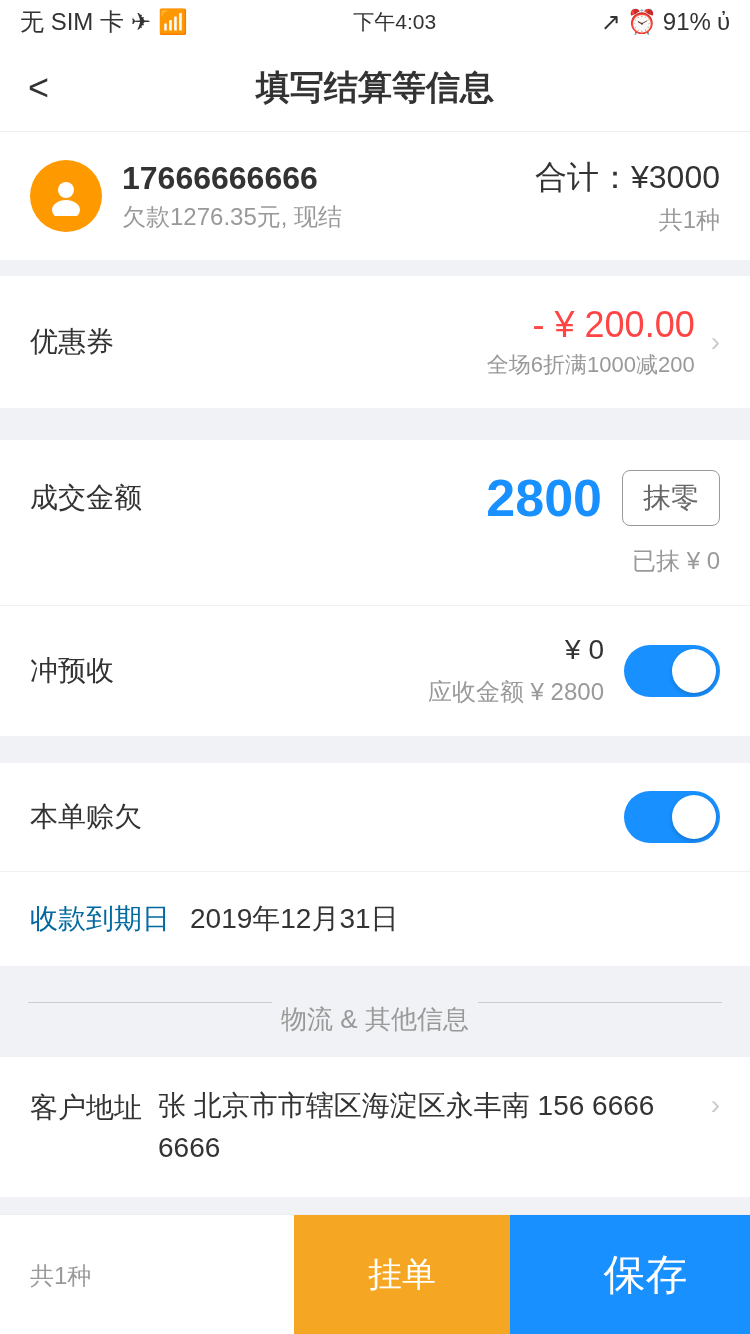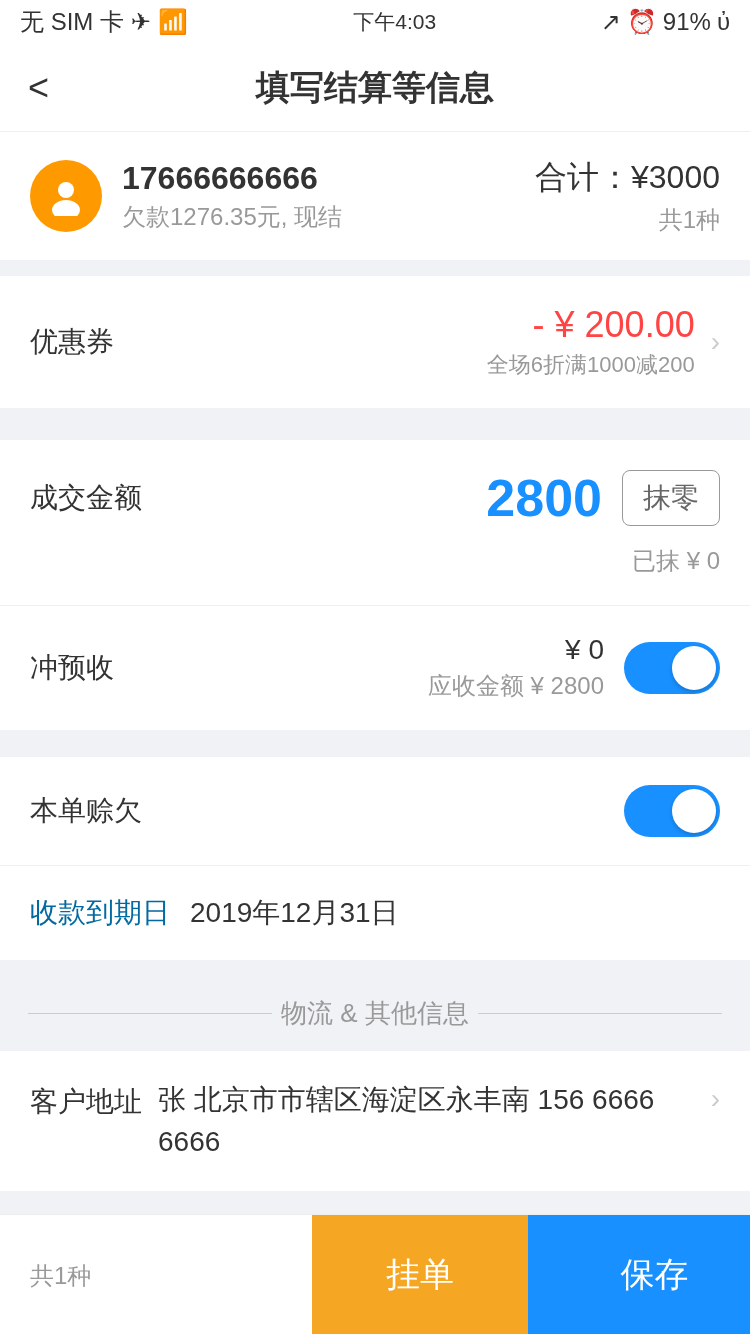--- a/index.html
+++ b/index.html
@@ -141,21 +141,21 @@
       padding: 28px 30px;
       display: flex;
       align-items: center;
       justify-content: space-between;
       border-top: 1px solid #f0f0f0;
     }
     .prepay-label { font-size: 28px; color: #333; }
     .prepay-right { display: flex; align-items: center; gap: 20px; }
     .prepay-values { text-align: right; }
     .prepay-amount { font-size: 28px; color: #333; }
-    .prepay-sub { font-size: 24px; color: #999; margin-top: 4px; }
+    .prepay-sub { font-size: 24px; color: #999; margin-top: 10px; }
 
     
     .toggle {
       width: 96px;
       height: 52px;
       border-radius: 26px;
       background: #1890ff;
       position: relative;
       cursor: pointer;
     }
@@ -199,21 +199,21 @@
     .logistics-divider {
       margin-top: 16px;
       background: #f0f2f5;
       display: flex;
       align-items: center;
       justify-content: center;
       padding: 20px 0;
     }
     .logistics-divider-inner {
       display: flex;
-      align-items: center;
+      align-items: flex-start;
       gap: 9px;
       width: 100%;
       padding: 0 28px;
     }
     .divider-line {
       flex: 1;
       height: 1px;
       background: #ccc;
     }
     .logistics-text { font-size: 26px; color: #999; white-space: nowrap; }
@@ -254,27 +254,27 @@
       background: #f5a623;
       display: flex;
       align-items: center;
       justify-content: center;
       font-size: 34px;
       color: #fff;
       font-weight: 500;
       cursor: pointer;
     }
     .btn-save {
-      width: 222px;
+      width: 240px;
       height: 120px;
       background: #1890ff;
       display: flex;
       align-items: center;
       justify-content: center;
-      font-size: 34px;
+      font-size: 42px;
       color: #fff;
       font-weight: 500;
       cursor: pointer;
       padding-left: 31px;
     }
 
     
     .gray-area {
       background: #f0f2f5;
       height: 200px;

